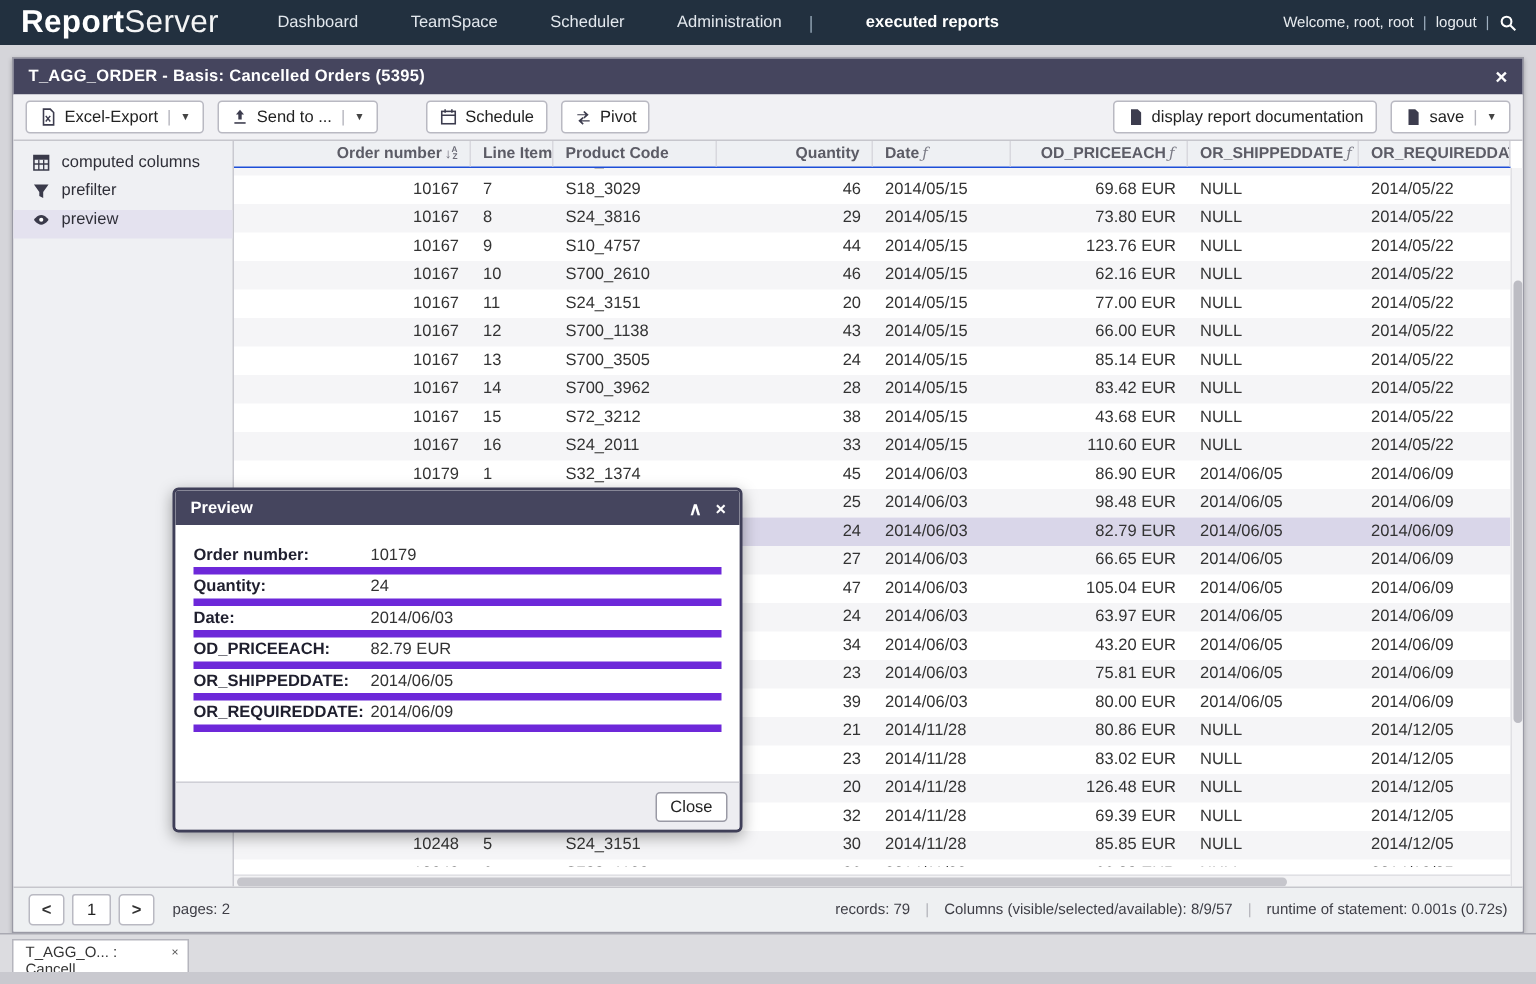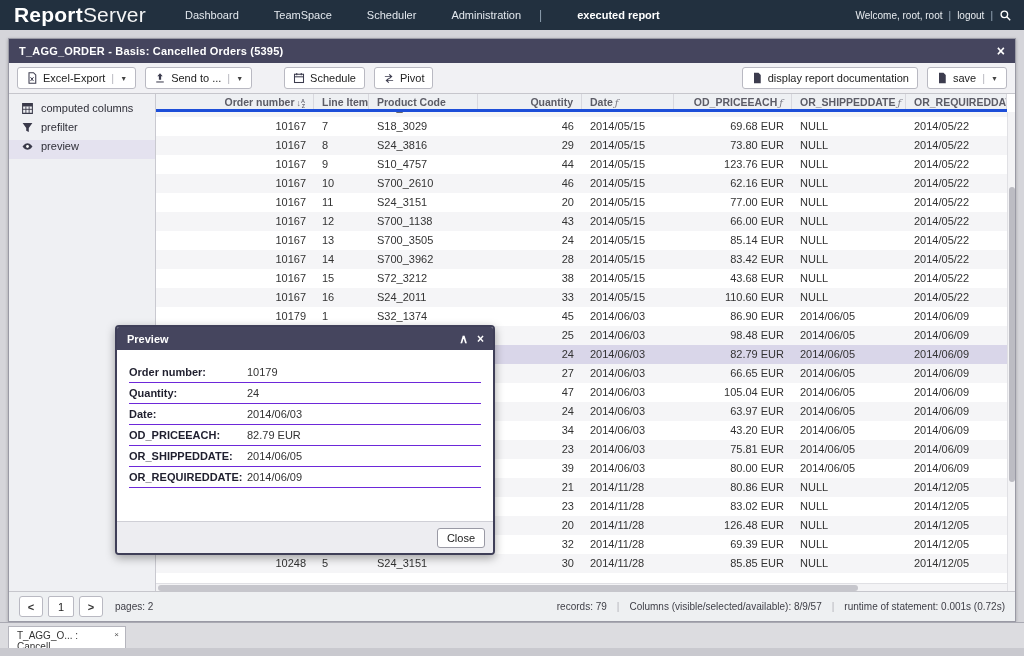--- a/index.html
+++ b/index.html
@@ -42,21 +42,21 @@
   
   .sidebar{position:absolute;left:0;top:55px;width:147px;bottom:30px;background:var(--sidebar-bg);
     border-right:1px solid #c9c9d0;padding-top:8px;}
   .side-item{display:flex;gap:7px;height:19px;padding-left:12px;font-size:11px;
     color:#2f2f38;cursor:pointer;white-space:nowrap;}
   .side-item svg{width:13px;height:13px;color:#3a3a4a;flex:0 0 auto;}
   .side-item.active{background:var(--sidebar-active);}
   
   .tablearea{position:absolute;left:147px;top:55px;right:0;bottom:30px;background:#fff;overflow:hidden;}
   .thead{position:absolute;left:0;top:0;right:8px;height:18px;background:var(--hdr-bg);
-    border-bottom:3px solid #1d4ed8;display:flex;}
+    border-bottom:1px solid #1d4ed8;display:flex;}
   .th{font-size:10.5px;font-weight:700;color:#5c5c66;line-height:17px;padding:0 8px;
     overflow:hidden;white-space:nowrap;border-right:1px solid #d8d8de;cursor:pointer;}
   .tbody{position:absolute;left:0;top:18px;right:8px;height:466px;overflow:hidden;}
   .tbody-inner{margin-top:-14px;}
   .trow{display:flex;height:19px;cursor:pointer;}
   .trow.stripe{background:var(--stripe);}
   .trow.selected{background:var(--sel-row);}
   .td{font-size:11px;color:#333;line-height:19px;padding:0 8px;overflow:hidden;white-space:nowrap;}
   .al-r{text-align:right;} .al-l{text-align:left;}
   .c0{width:158px;} .c1{width:55px;} .c2{width:109px;} .c3{width:104px;}
@@ -81,21 +81,21 @@
   .sb-right{margin-left:auto;display:flex;align-items:center;gap:10px;}
   .sb-div{color:#b3b3ba;}
   
   .dialog{position:absolute;left:115px;top:325px;width:380px;height:230px;background:#fff;
     border:2px solid #3f3f58;border-radius:4px;box-shadow:0 3px 10px rgba(0,0,0,.35);overflow:hidden;}
   .dlg-head{height:23px;background:var(--titlebar-bg);display:flex;align-items:center;color:#fff;cursor:move;}
   .dlg-head .dtitle{margin-left:10px;font-size:11px;font-weight:700;}
   .dlg-icons{margin-left:auto;margin-right:9px;display:flex;gap:9px;font-weight:700;}
   .dlg-icons .ic{cursor:pointer;font-size:12px;line-height:1;}
   .dlg-body{position:absolute;left:0;top:23px;right:0;bottom:32px;background:#fff;padding:12px 12px 0 12px;overflow:hidden;}
-  .fieldrow{display:flex;height:21px;align-items:center;border-bottom:1px solid #6d28d9;}
+  .fieldrow{display:flex;height:21px;align-items:center;border-bottom:5px solid #6d28d9;}
   .flabel{width:118px;font-size:11px;font-weight:700;color:#1f1f2e;white-space:nowrap;}
   .fvalue{font-size:11px;color:#333;white-space:nowrap;}
   .dlg-foot{position:absolute;left:0;right:0;bottom:0;height:32px;background:#ededf1;border-top:1px solid #cfcfd6;
     display:flex;align-items:center;justify-content:flex-end;padding-right:8px;}
   .closebtn{height:20px;padding:0 9px;background:#fff;border:1px solid #9a9aa5;border-radius:3px;
     font-size:11px;color:#222;cursor:pointer;font-family:inherit;}
   
   .tabstrip{position:absolute;left:0;right:0;top:622px;height:26px;background:#dcdce0;border-top:1px solid #a9a9b2;}
   .tab{position:absolute;left:8px;top:3px;width:118px;height:23px;background:#fff;border:1px solid #b5b5bd;
     border-bottom:none;display:flex;align-items:flex-start;padding:3px 6px 0 8px;font-size:10px;color:#333;cursor:pointer;}
@@ -108,21 +108,21 @@
 <div id="canvas">
 
   <div class="navbar">
     <div class="brand"><b>Report</b><span>Server</span></div>
     <div class="nav-items" id="nav-items">
         <span class="nav-item">Dashboard</span>
         <span class="nav-item">TeamSpace</span>
         <span class="nav-item">Scheduler</span>
         <span class="nav-item">Administration</span>
         <span class="nav-div">|</span>
-        <span class="nav-item nav-active">executed report</span>
+        <span class="nav-item nav-active">executed reports</span>
       </div>
     <div class="nav-right">
       <span>Welcome, root, root</span>
       <span class="pipe">|</span>
       <span>logout</span>
       <span class="pipe">|</span>
       <svg class="search-ic" viewBox="0 0 16 16">
           <circle cx="6.6" cy="6.6" r="4" fill="none" stroke="#fff" stroke-width="1.7"></circle>
           <path d="M9.6 9.6l4.2 4.2" stroke="#fff" stroke-width="1.7"></path>
         </svg>

